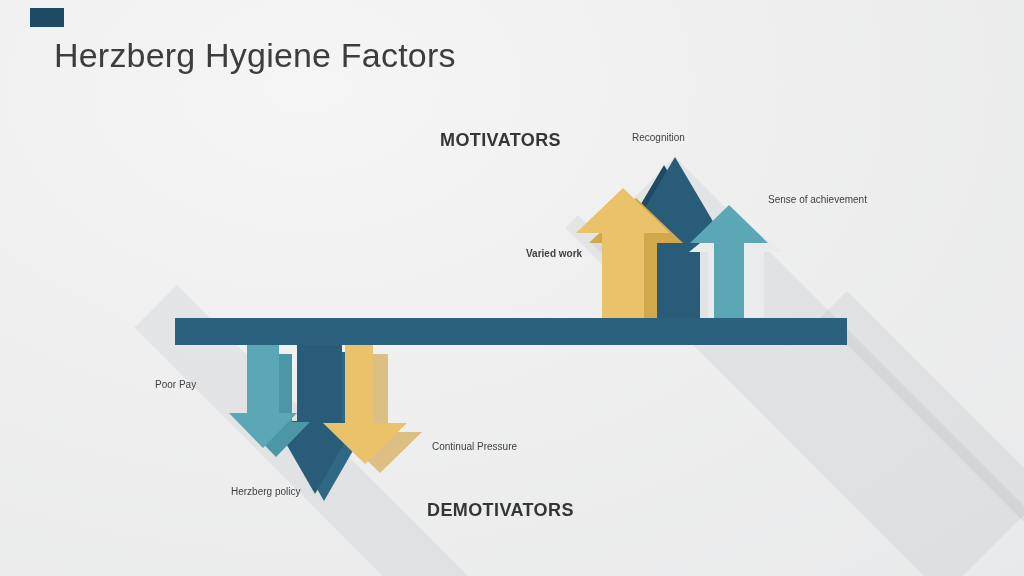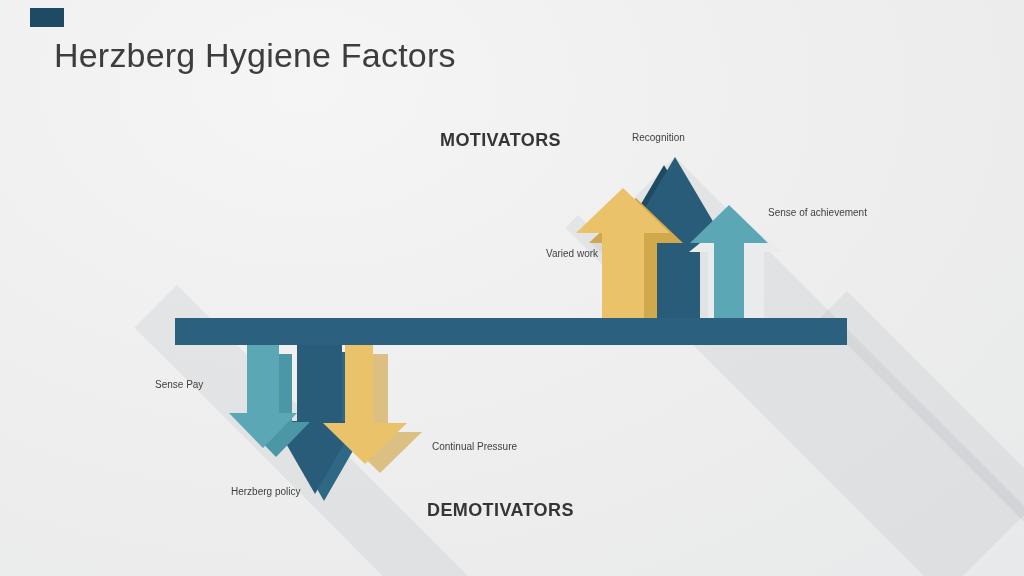--- a/index.html
+++ b/index.html
@@ -91,22 +91,22 @@
   }
   .heading{
     color:#353535;
     font-size:18px;
     font-weight:bold;
     letter-spacing:.4px;
     z-index:20;
   }
   .lbl-motivators {left:440px;top:130px;text-align:center;}
   .lbl-recognition{left:632px;top:131px;width:110px;}
-  .lbl-sense      {left:768px;top:206px;width:108px;}
-  .lbl-varied     {left:546px;top:247px;width:58px;}
+  .lbl-sense      {left:768px;top:193px;width:108px;}
+  .lbl-varied     {left:526px;top:247px;width:58px;font-weight:bold;}
   .lbl-poorpay    {left:155px;top:378px;width:90px;}
   .lbl-company    {left:231px;top:485px;width:86px;}
   .lbl-continual  {left:432px;top:440px;width:92px;}
   .lbl-demotivators{left:427px;top:500px;}
 </style>
 </head>
 <body>
 
 <div class="slide">
 
@@ -159,18 +159,18 @@
     <div class="abs y-dn-shaft"></div>
     <div class="abs tri y-dn-head"></div>
   </div>
 
   <div class="abs bar"></div>
 
   <div class="abs heading lbl-motivators">MOTIVATORS</div>
   <div class="abs lbl lbl-recognition">Recognition</div>
   <div class="abs lbl lbl-sense">Sense of achievement</div>
   <div class="abs lbl lbl-varied">Varied work</div>
-  <div class="abs lbl lbl-poorpay">Sense Pay</div>
+  <div class="abs lbl lbl-poorpay">Poor Pay</div>
   <div class="abs lbl lbl-company">Herzberg policy</div>
   <div class="abs lbl lbl-continual">Continual Pressure</div>
   <div class="abs heading lbl-demotivators">DEMOTIVATORS</div>
 
 </div>
 
 </body></html>

